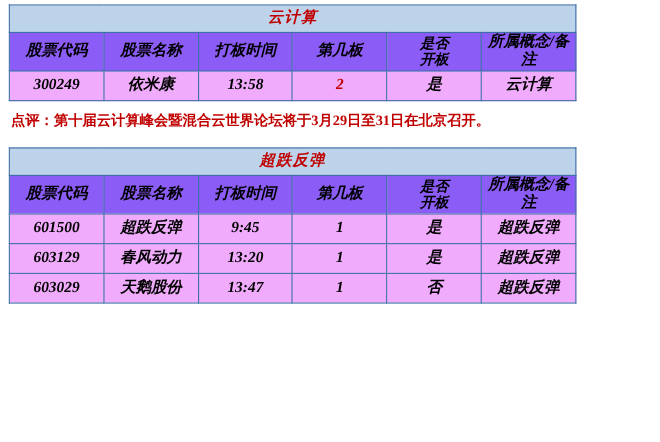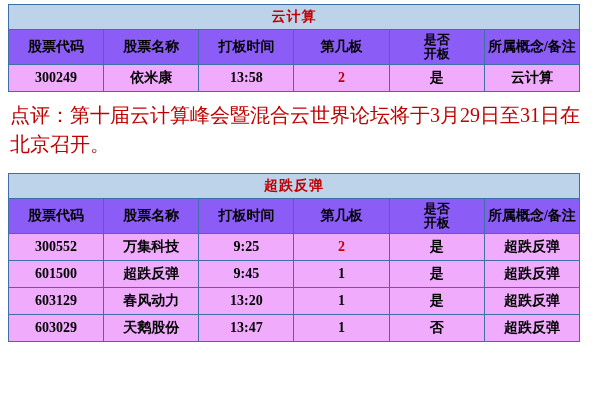--- a/index.html
+++ b/index.html
@@ -14,22 +14,23 @@
     color: #000000;
     overflow: hidden;
   }
   .page {
     width: 600px;
     box-sizing: border-box;
     padding: 4px 8px 0 8px;
   }
   table.stock {
     border-collapse: collapse;
-    width: 572px;
+    width: 516px;
     table-layout: fixed;
+    font-style: italic;
   }
   table.stock td, table.stock th {
     border: 1px solid #3f6fa8;
     padding: 0;
     text-align: center;
     vertical-align: middle;
     font-size: 14px;
     font-weight: bold;
     line-height: 1.15;
   }
@@ -64,22 +65,22 @@
   .col-time { width: 82px; }
   .col-board { width: 68px; }
   .col-open { width: 52px; }
   .col-concept { width: 202px; text-align: left; padding-left: 10px; }
   .red { color: #c00000; }
   .concept-cell {
     text-align: left;
     padding-left: 10px;
   }
   .comment {
-    font-size: 20px;
-    font-weight: normal;
+    font-size: 13px;
+    font-weight: bold;
     color: #c00000;
     line-height: 1.45;
     padding: 9px 2px 4px 2px;
     width: 584px;
     box-sizing: border-box;
   }
   .gap {
     height: 10px;
   }
 </style>
@@ -129,28 +130,20 @@
         <td class="col-name">股票名称</td>
         <td class="col-time">打板时间</td>
         <td class="col-board">第几板</td>
         <td class="col-open two-line">
           <span>是否</span><br>
           <span>开板</span>
         </td>
         <td class="col-concept" style="text-align:center;padding-left:0;">所属概念/备注</td>
       </tr>
       <tr class="data-row">
-        <td class="col-code">300552</td>
-        <td class="col-name">万集科技</td>
-        <td class="col-time">9:25</td>
-        <td class="col-board red">2</td>
-        <td class="col-open">是</td>
-        <td class="col-concept concept-cell">超跌反弹</td>
-      </tr>
-      <tr class="data-row">
         <td class="col-code">601500</td>
         <td class="col-name">超跌反弹</td>
         <td class="col-time">9:45</td>
         <td class="col-board">1</td>
         <td class="col-open">是</td>
         <td class="col-concept concept-cell">超跌反弹</td>
       </tr>
       <tr class="data-row">
         <td class="col-code">603129</td>
         <td class="col-name">春风动力</td>

